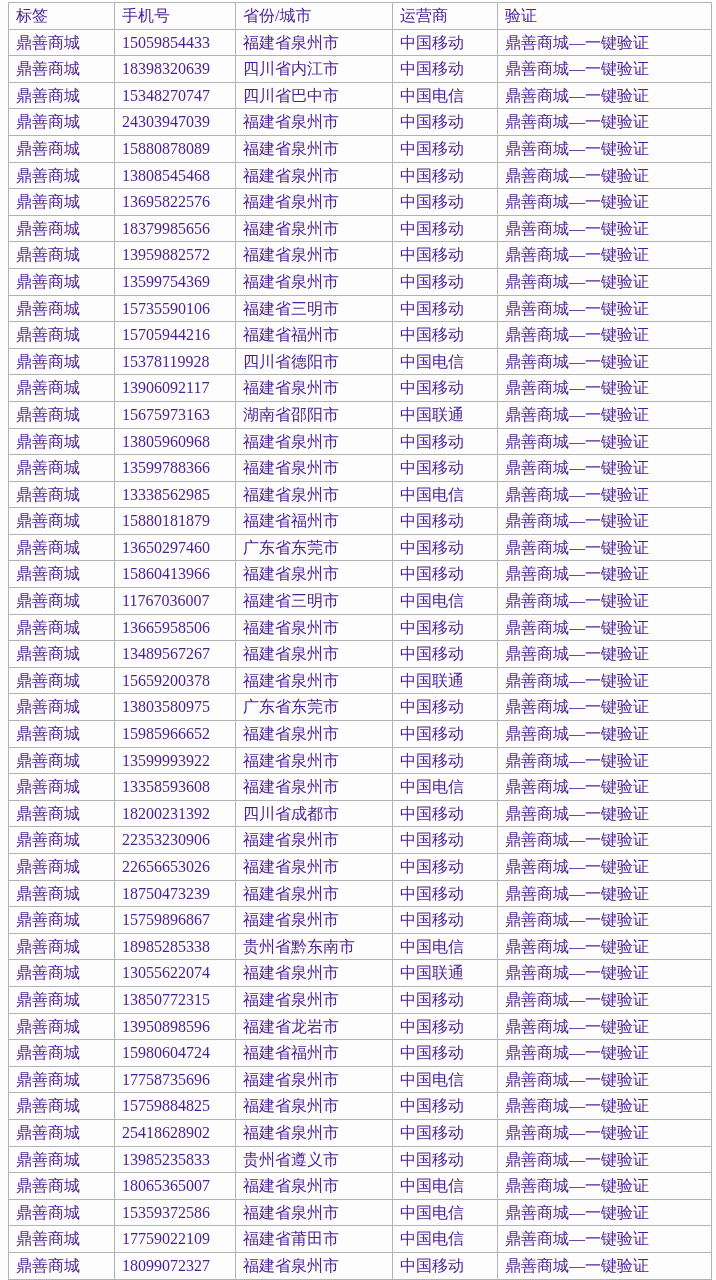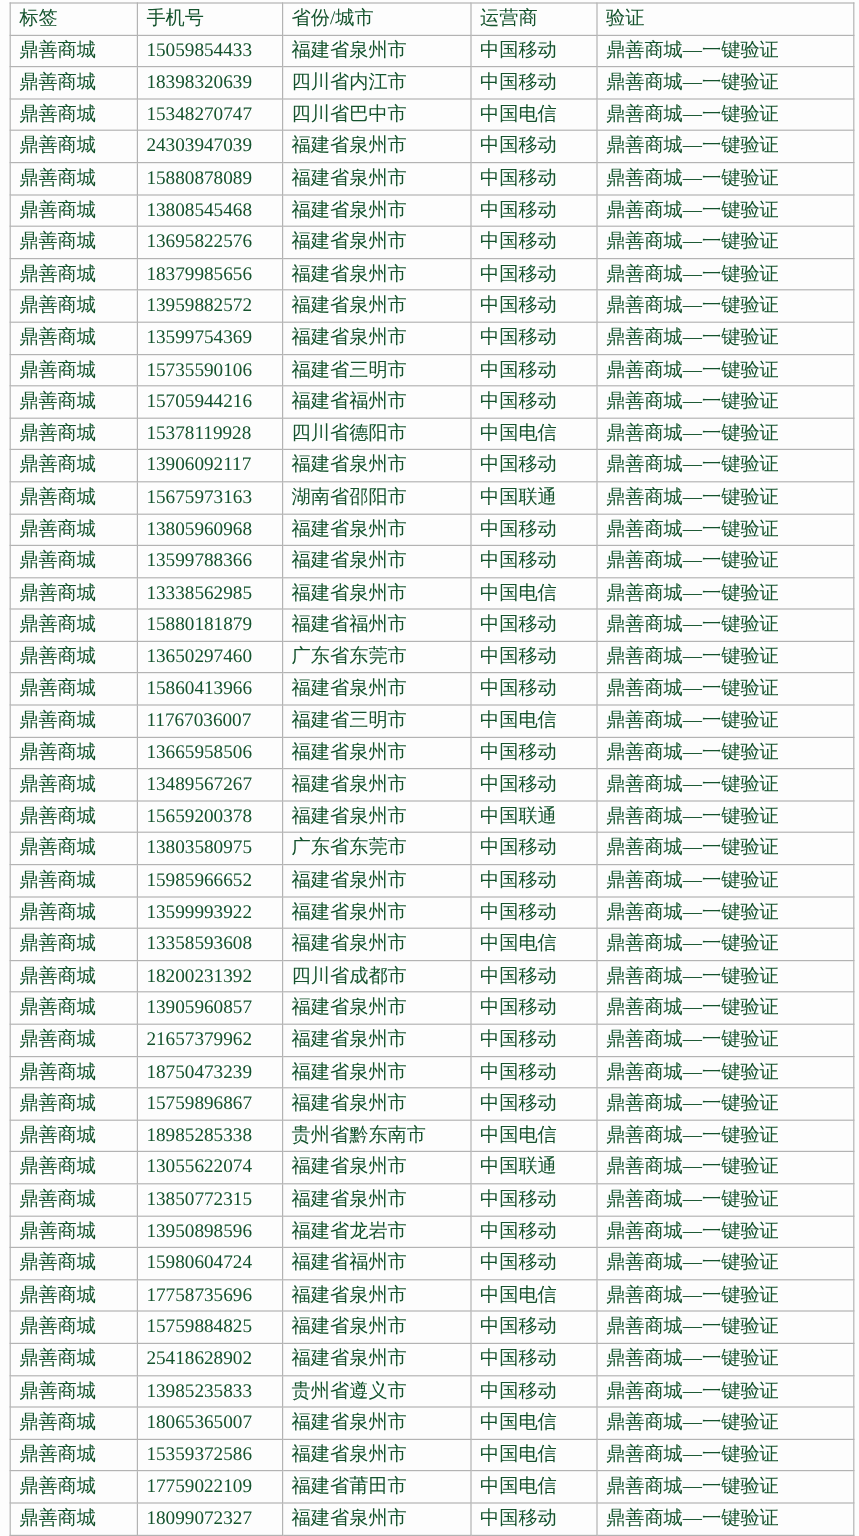--- a/index.html
+++ b/index.html
@@ -11,21 +11,21 @@
     background: #fdfdfd;
     font-family: "Liberation Serif", serif;
   }
   .table-wrap {
     padding: 2px 0 0 8px;
   }
   table {
     border-collapse: collapse;
     table-layout: fixed;
     width: 703px;
-    color: #14532d;
+    color: #4c1d95;
     font-size: 16px;
   }
   th, td {
     border: 1px solid #b3b3b3;
     height: 25.6px;
     line-height: 25.6px;
     padding: 0 4px 0 7px;
     text-align: left;
     font-weight: normal;
     white-space: nowrap;
@@ -264,28 +264,28 @@
   </tr>
         <tr>
     <td>鼎善商城</td>
     <td>18200231392</td>
     <td>四川省成都市</td>
     <td>中国移动</td>
     <td>鼎善商城—一键验证</td>
   </tr>
         <tr>
     <td>鼎善商城</td>
-    <td>13905960857</td>
-    <td>福建省泉州市</td>
-    <td>中国移动</td>
-    <td>鼎善商城—一键验证</td>
-  </tr>
-        <tr>
-    <td>鼎善商城</td>
-    <td>21657379962</td>
+    <td>22353230906</td>
+    <td>福建省泉州市</td>
+    <td>中国移动</td>
+    <td>鼎善商城—一键验证</td>
+  </tr>
+        <tr>
+    <td>鼎善商城</td>
+    <td>22656653026</td>
     <td>福建省泉州市</td>
     <td>中国移动</td>
     <td>鼎善商城—一键验证</td>
   </tr>
         <tr>
     <td>鼎善商城</td>
     <td>18750473239</td>
     <td>福建省泉州市</td>
     <td>中国移动</td>
     <td>鼎善商城—一键验证</td>

